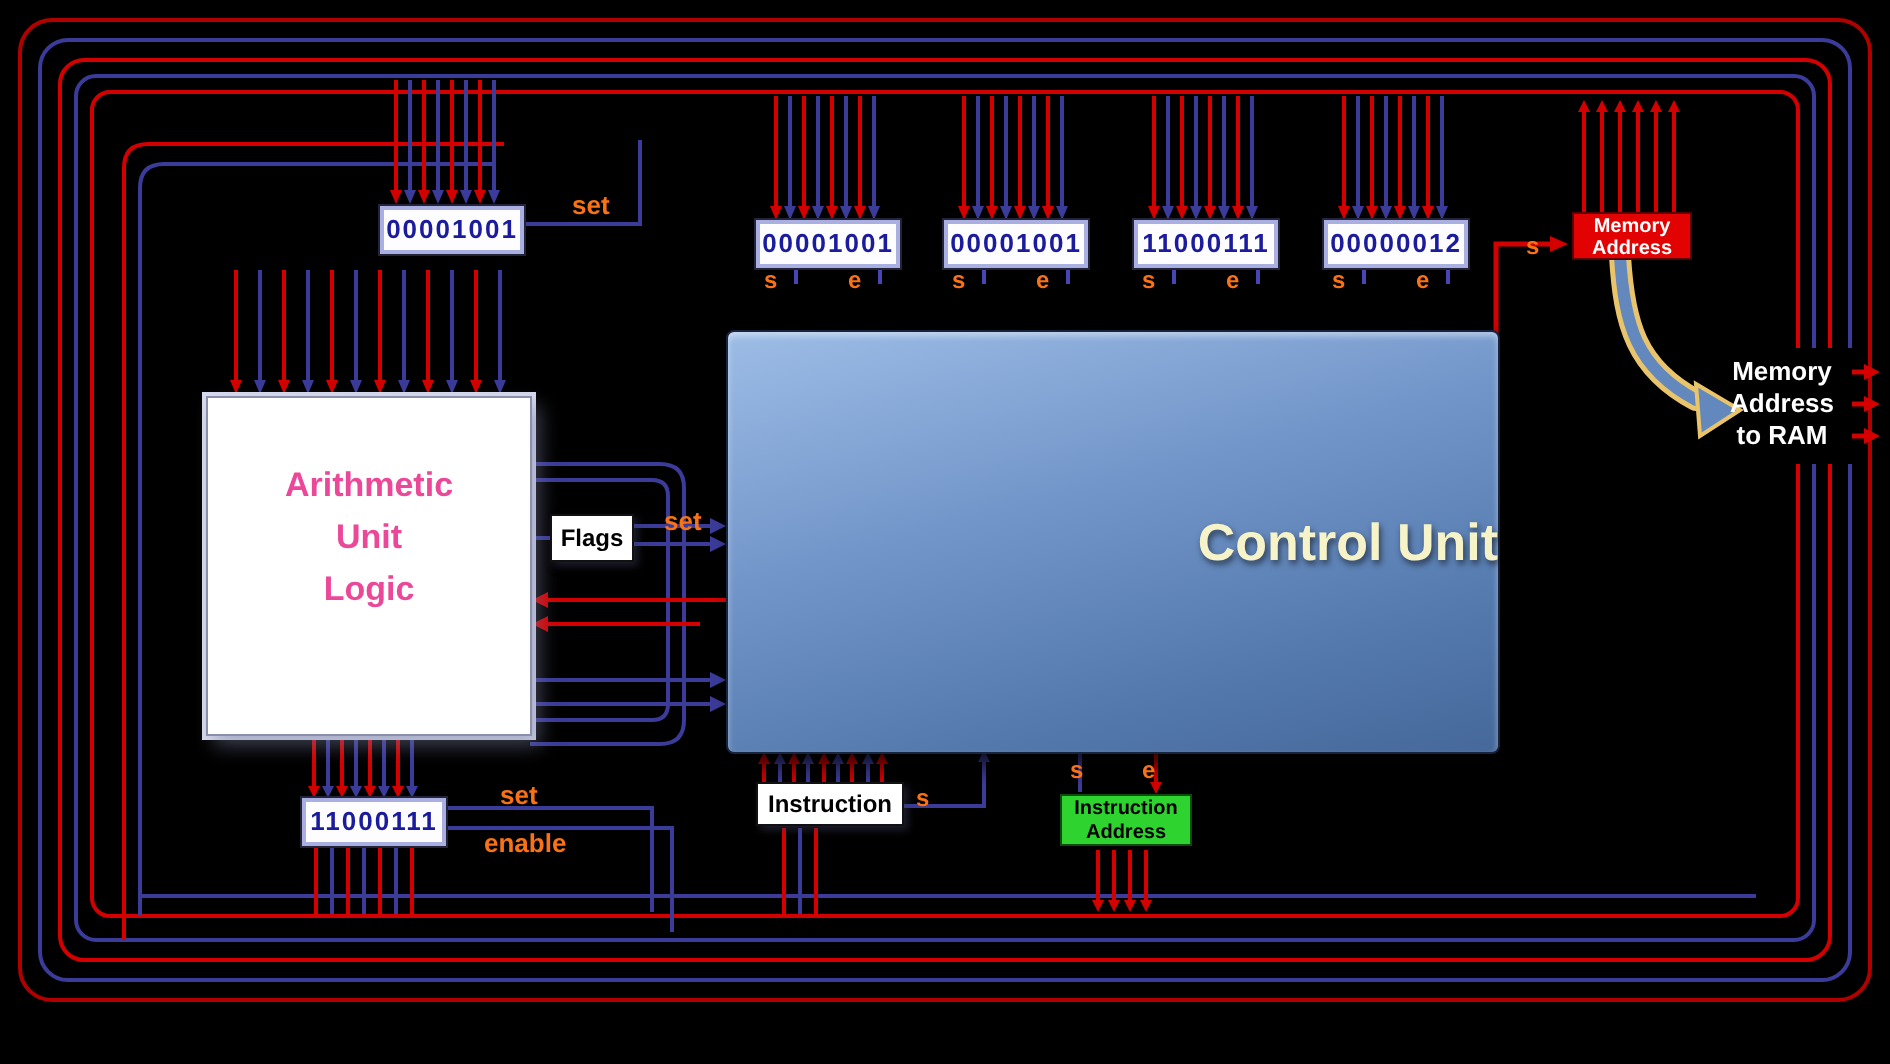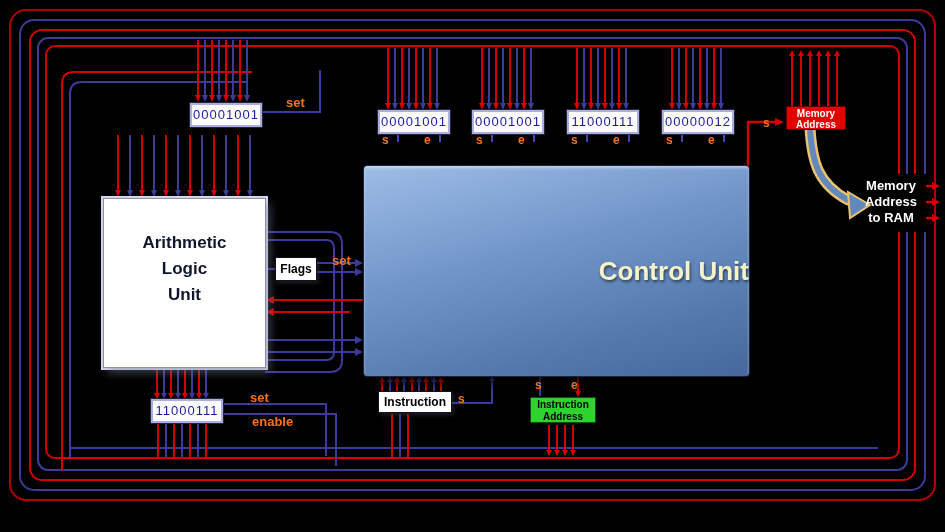--- a/index.html
+++ b/index.html
@@ -2,28 +2,28 @@
 <html><head>
 <meta charset="utf-8">
 <style>
   html,body{margin:0;padding:0;background:#000;}
   #stage{position:relative;width:945px;height:532px;background:#000;overflow:hidden;
          font-family:"Liberation Sans",sans-serif;}
   #wires{position:absolute;left:0;top:0;}
 
   .regbox{position:absolute;width:68px;height:20px;background:#fdfdff;
           border:2px solid #a9afe0;box-shadow:0 0 0 1px #23233a;
-          color:#1b1b9e;font-weight:normal;font-size:13px;line-height:20px;
+          color:#1b1b9e;font-weight:bold;font-size:13px;line-height:20px;
           text-align:center;letter-spacing:1px;}
   .lbl{position:absolute;color:#f97316;font-weight:bold;font-size:12px;white-space:nowrap;}
   .lbl-lg{font-size:13px;}
 
   .alu{position:absolute;left:103px;top:198px;width:163px;height:170px;background:#fff;
        border:1px solid #8a8fae;box-shadow:4px 5px 9px rgba(120,125,160,.5), 0 0 0 2px #d8dbee;
-       color:#0f172a;font-weight:bold;font-size:17px;line-height:26px;text-align:center;
+       color:#ec4899;font-weight:bold;font-size:17px;line-height:26px;text-align:center;
        padding-top:31px;box-sizing:border-box;}
 
   .cu{position:absolute;left:363px;top:165px;width:385px;height:210px;border-radius:4px;
       background:linear-gradient(165deg,#9dbde6 0%,#7396ca 40%,#547aae 75%,#46689a 100%);
       border:1px solid #16243e;box-shadow:5px 6px 10px rgba(0,0,0,.75), inset 0 2px 3px rgba(255,255,255,.45);
       display:flex;align-items:center;justify-content:flex-end;}
   .cu-title{color:#f6f3c8;font-weight:bold;font-size:26px;text-shadow:1px 2px 3px rgba(0,0,0,.55);}
 
   .smallbox{position:absolute;background:#fff;border:1px solid #111;color:#000;
             font-weight:bold;text-align:center;box-shadow:2px 2px 4px rgba(60,60,90,.5);}
@@ -260,22 +260,22 @@
 <div class="lbl" style="left:613px;top:133px">e</div>
 
 <div class="regbox" style="left:662px;top:110px">
   <span>00000012</span>
 </div>
 <div class="lbl" style="left:666px;top:133px">s</div>
 <div class="lbl" style="left:708px;top:133px">e</div>
 
 <div class="alu">
   <div>Arithmetic</div>
+  <div>Unit</div>
   <div>Logic</div>
-  <div>Unit</div>
 </div>
 
 <div class="cu">
   <span class="cu-title">Control Unit</span>
 </div>
 
 <div class="smallbox flags">
   <span>Flags</span>
 </div>
 <div class="lbl lbl-lg" style="left:332px;top:253px">set</div>
@@ -289,21 +289,21 @@
 <div class="lbl" style="left:571px;top:378px">e</div>
 <div class="instaddr">
   <div>Instruction</div>
   <div>Address</div>
 </div>
 
 <div class="regbox" style="left:151px;top:399px">
   <span>11000111</span>
 </div>
 <div class="lbl lbl-lg" style="left:250px;top:390px">set</div>
-<div class="lbl lbl-lg" style="left:252px;top:414px">enable</div>
+<div class="lbl lbl-lg" style="left:242px;top:414px">enable</div>
 
 <div class="lbl" style="left:763px;top:116px">s</div>
 <div class="memaddr">
   <div>Memory</div>
   <div>Address</div>
 </div>
 
 <div class="ramnote">
   <div>Memory</div>
   <div>Address</div>

